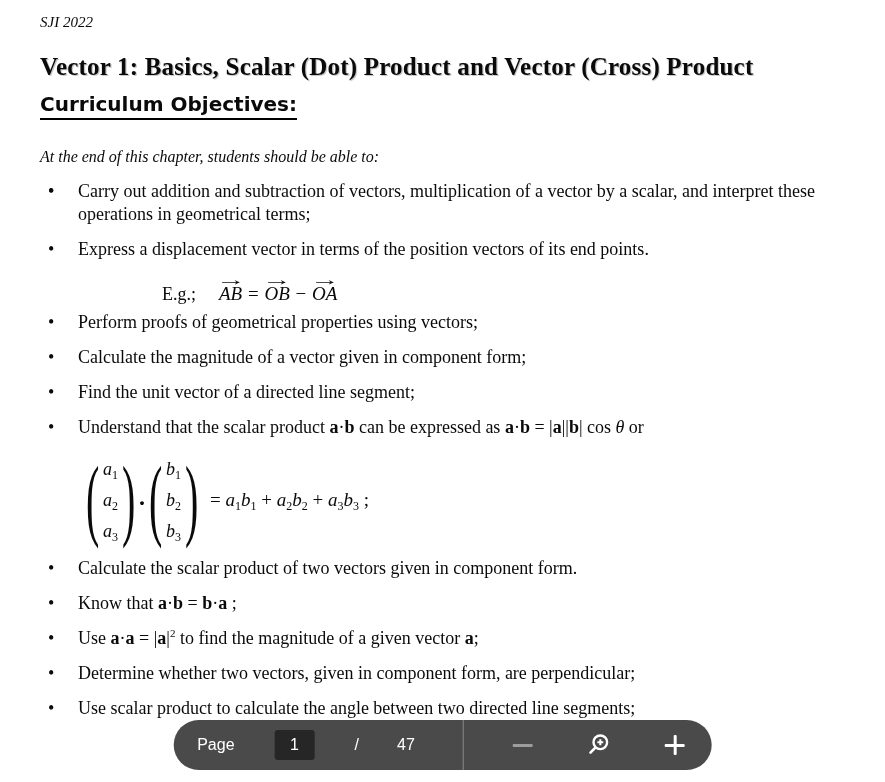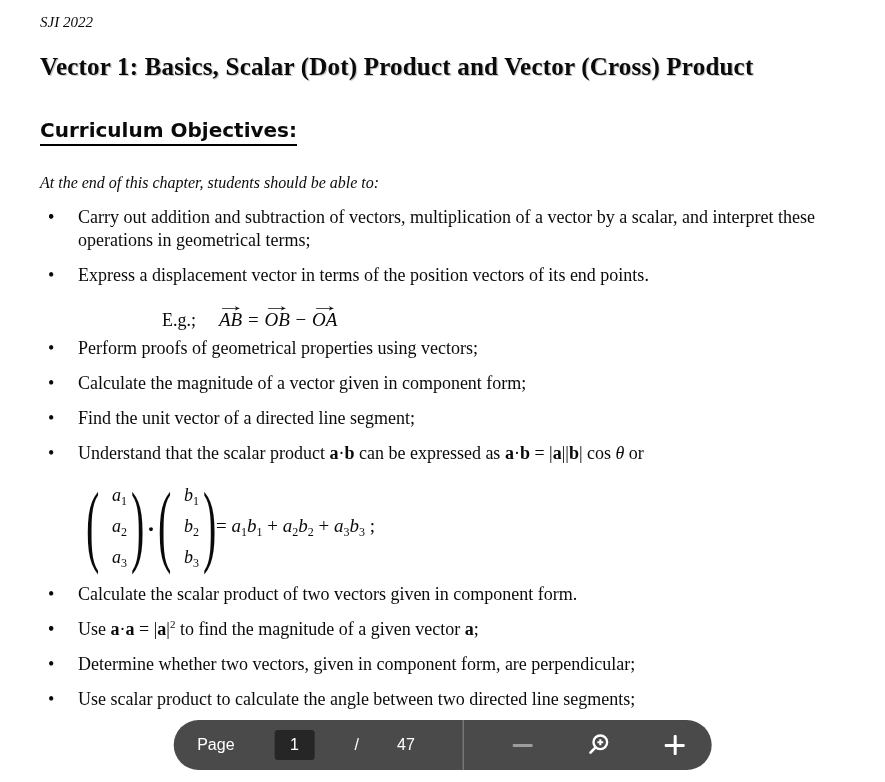--- a/index.html
+++ b/index.html
@@ -11,21 +11,21 @@
   
   .doc-header { display: flex; justify-content: space-between; font-size: 15px; line-height: 20px; }
   .doc-header .it { font-style: italic; }
   .doc-header .up { font-style: normal; }
 
   
   .doc-title { margin-top: 18px; font-size: 25px; font-weight: 700; letter-spacing: 0.2px;
                text-shadow: 1.2px 1.2px 0 rgba(0,0,0,0.22); line-height: 33px; }
 
   
-  .section-heading { margin-top: 35px; font-family: "DejaVu Sans", "Liberation Sans", sans-serif;
+  .section-heading { margin-top: 9px; font-family: "DejaVu Sans", "Liberation Sans", sans-serif;
                      font-size: 20px; font-weight: 700; }
   .section-heading span { display: inline-block; border-bottom: 2.5px solid #000; padding-bottom: 2px; }
 
   .intro { margin-top: 25px; font-style: italic; font-size: 16px; line-height: 23px; }
 
   
   .objectives { margin-top: 5px; font-size: 18px; }
   .row { position: relative; padding-left: 38px; margin-bottom: 12px; line-height: 23px; }
   .row .marker { position: absolute; left: 8px; top: 0; }
   .row b { font-weight: 700; }
@@ -37,25 +37,25 @@
   .vec { position: relative; display: inline-block; margin: 0 1px; }
   .vec::before { content: "\2192"; position: absolute; left: 50%; top: -0.78em;
                  transform: translateX(-50%) scaleX(1.9); font-style: normal; font-size: 0.82em; }
 
   
   .matrix-row { margin: 4px 0 8px 46px; display: flex; align-items: center; height: 98px; font-size: 18px; }
   .cvec { display: flex; align-items: center; height: 98px; }
   .paren { display: inline-block; font-size: 40px; font-weight: 400; line-height: 98px;
            transform: scaleY(2.25); transform-origin: center; width: 13px; text-align: center; }
   .col { display: flex; flex-direction: column; justify-content: space-between; height: 92px;
-         padding: 2px 4px; align-items: flex-start; min-width: 22px; margin-left: 9px; }
+         padding: 2px 4px; align-items: flex-start; min-width: 22px; }
   .col span { line-height: 26px; }
   .col sub, .rhs sub { font-size: 12px; vertical-align: -4px; line-height: 0; }
   .mdot { font-weight: 700; font-size: 24px; margin: 0 3px; padding-top: 6px; }
-  .rhs { font-size: 19px; }
+  .rhs { margin-left: 12px; font-size: 19px; }
 
   
   .toolbar { position: absolute; left: 50%; transform: translateX(-50%); bottom: 12px;
              height: 50px; background: rgba(49,49,49,0.88); border-radius: 25px;
              display: flex; align-items: center; padding: 0 24px;
              font-family: "Liberation Sans", "DejaVu Sans", sans-serif; color: #ffffff; font-size: 16px; gap: 28px; }
   .toolbar .page-label { margin-right: 12px; }
   .page-input { width: 40px; height: 30px; background: rgba(10,10,10,0.55); border: none; border-radius: 3px;
                 color: #ffffff; text-align: center; font-size: 16px;
                 font-family: "Liberation Sans", sans-serif; }
@@ -151,20 +151,21 @@
       <span class="rhs">= <i>a</i><sub>1</sub><i>b</i><sub>1</sub> + <i>a</i><sub>2</sub><i>b</i><sub>2</sub> + <i>a</i><sub>3</sub><i>b</i><sub>3</sub> ;</span>
     </div>
 
     <div class="row">
       <span class="marker">•</span>
       <span>Calculate the scalar product of two vectors given in component form.</span>
     </div>
 
     <div class="row">
       <span class="marker">•</span>
+      <span>Know that <b>a</b>·<b>b</b> = <b>b</b>·<b>a</b> ;</span>
     </div>
 
     <div class="row">
       <span class="marker">•</span>
       <span>Use <b>a</b>·<b>a</b> = |<b>a</b>|<sup>2</sup> to find the magnitude of a given vector <b>a</b>;</span>
     </div>
 
     <div class="row">
       <span class="marker">•</span>
       <span>Determine whether two vectors, given in component form, are perpendicular;</span>

